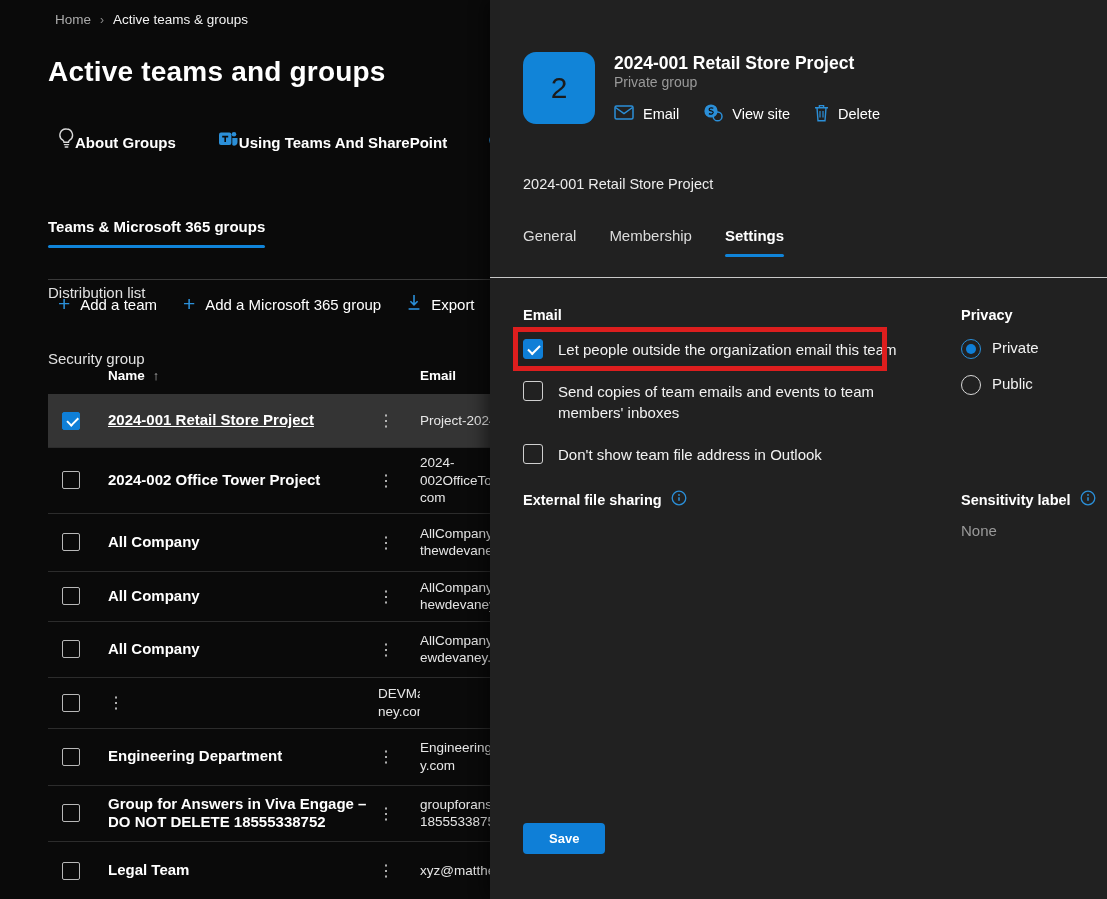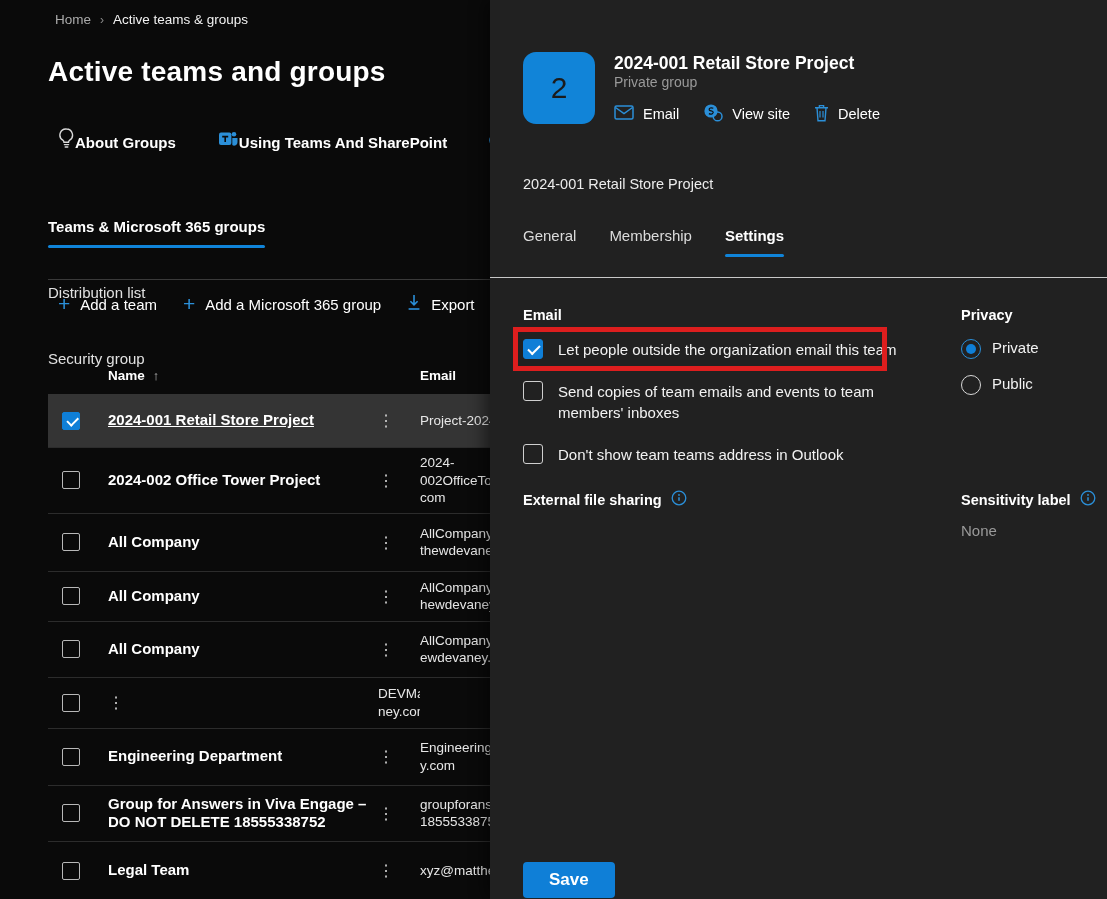--- a/index.html
+++ b/index.html
@@ -95,22 +95,22 @@
   .privacy-section { position:absolute; left:471px; top:307px; }
   .radio-row { display:flex; align-items:flex-start; gap:11px; margin-top:16px; cursor:pointer; }
   .radio { width:20px; height:20px; border-radius:50%; border:1.5px solid #d8d8d8; position:relative; flex:0 0 auto; }
   .radio.selected { border-color:#2b8fd8; }
   .radio.selected::after { content:""; position:absolute; left:3.5px; top:3.5px; width:10px; height:10px; border-radius:50%; background:#0f7fd7; }
   .radio-label { font-size:15px; color:#f2f2f2; }
 
   .sensitivity-section { position:absolute; left:471px; top:490px; }
   .sensitivity-value { margin-top:13px; font-size:15px; color:#9a9a9a; }
 
-  .save-button { position:absolute; left:33px; top:862px; background:#0f7fd7; color:#fff; border:none; border-radius:4px;
-    font-family:inherit; font-size:17px; font-weight:bold; padding:8px 26px; cursor:pointer; }
+  .save-button { position:absolute; left:33px; top:823px; background:#0f7fd7; color:#fff; border:none; border-radius:4px;
+    font-family:inherit; font-size:13px; font-weight:bold; padding:8px 26px; cursor:pointer; }
 </style>
 </head>
 <body>
 
 <div class="main">
 
   <div class="breadcrumb">
     <span class="home">Home</span>
     <span class="sep">›</span>
     <span class="current">Active teams &amp; groups</span>
@@ -322,21 +322,21 @@
       <span class="check-label">Let people outside the organization email this team</span>
     </div>
 
     <div class="check-row">
       <span class="pcb"></span>
       <span class="check-label">Send copies of team emails and events to team members' inboxes</span>
     </div>
 
     <div class="check-row">
       <span class="pcb"></span>
-      <span class="check-label">Don't show team teams address in Outlook</span>
+      <span class="check-label">Don't show team file address in Outlook</span>
     </div>
   </div>
 
   <div class="privacy-section">
     <div class="sec-heading">Privacy</div>
     <div class="radio-row">
       <span class="radio selected"></span>
       <span class="radio-label">Private</span>
     </div>
     <div class="radio-row">

